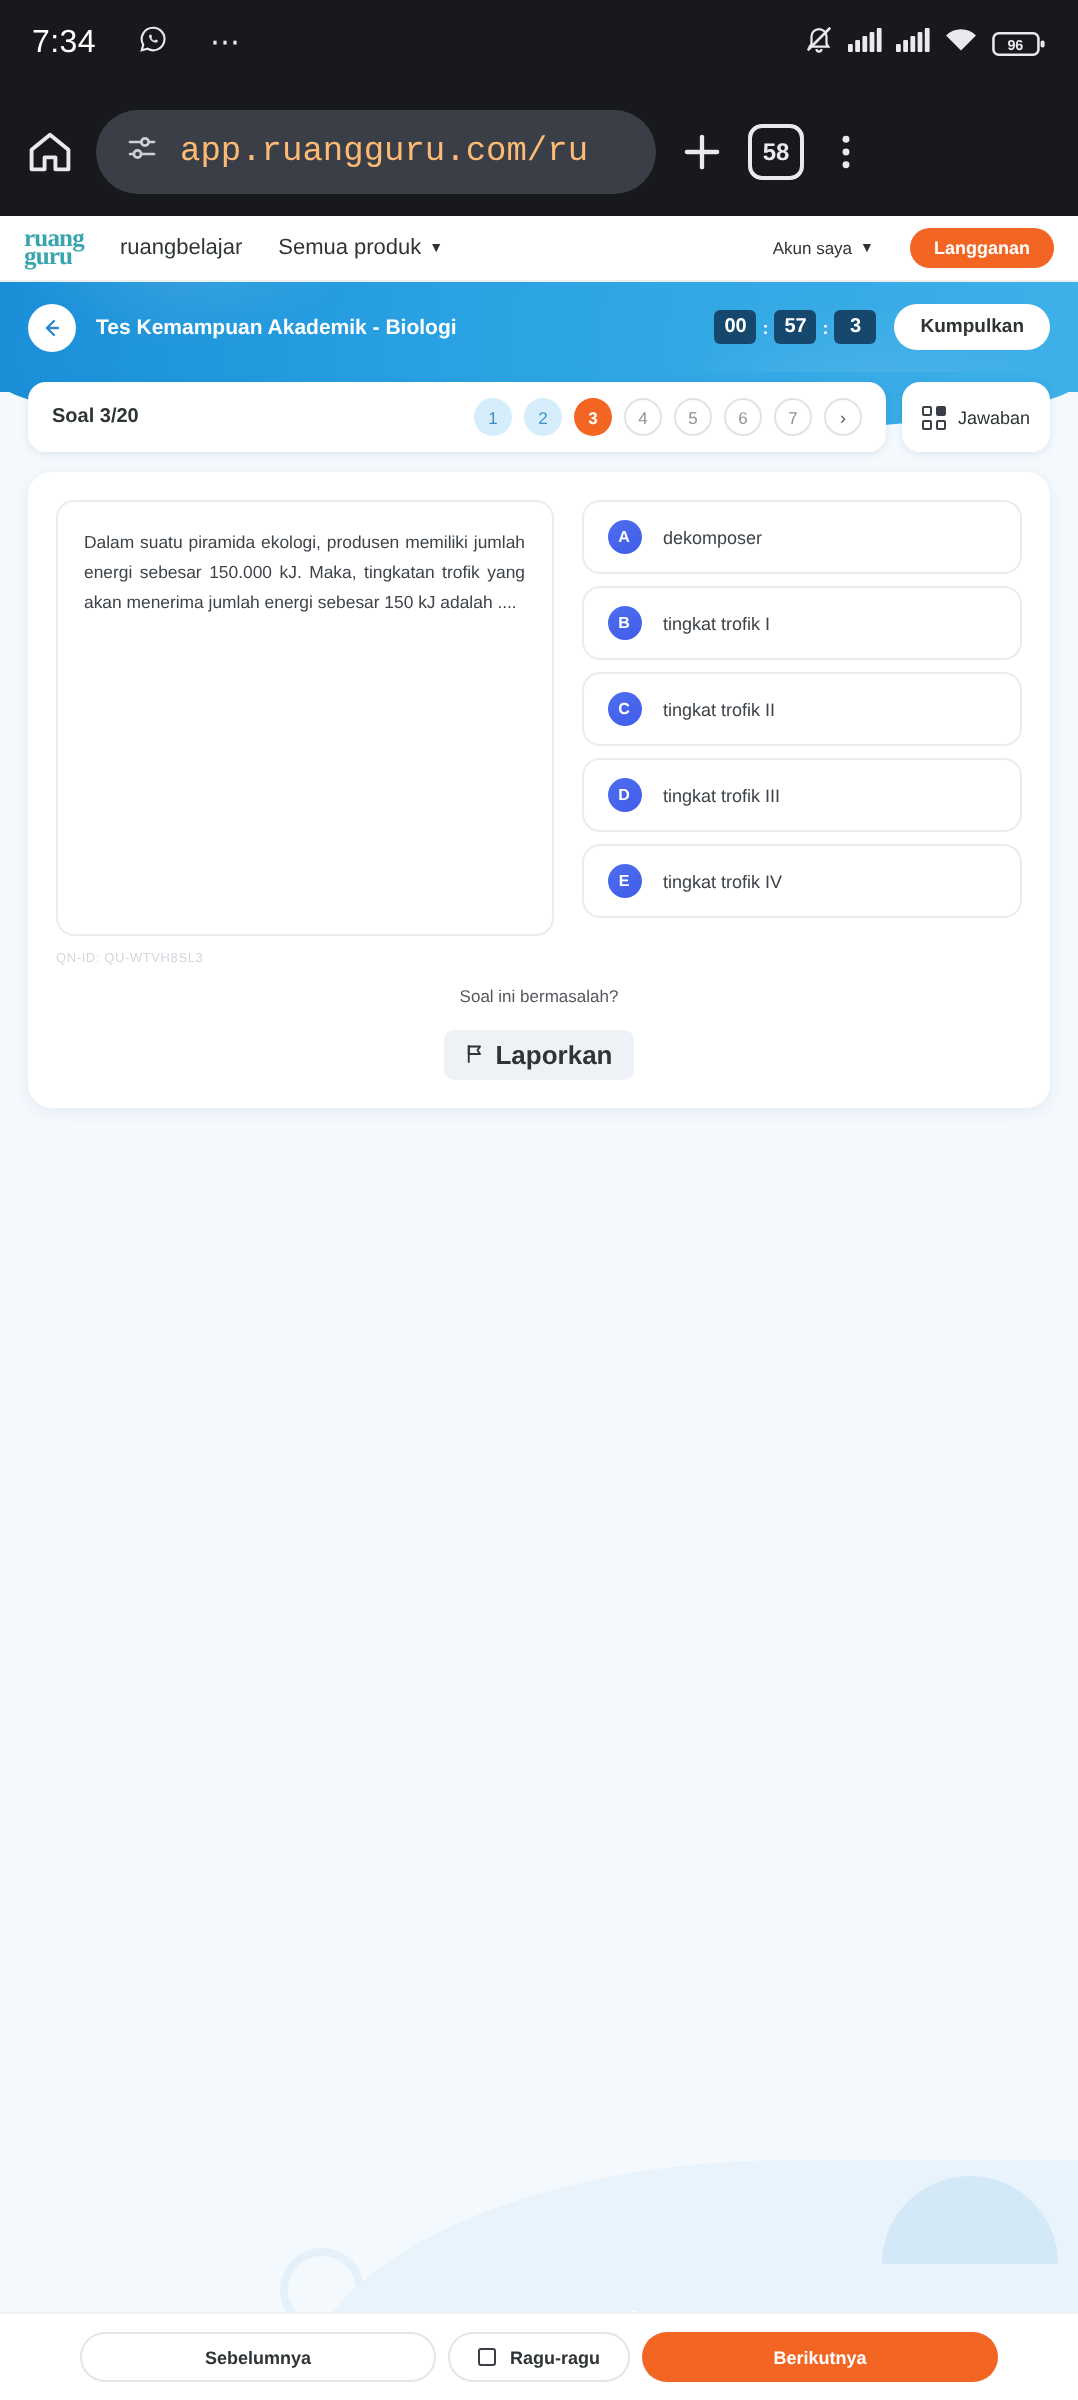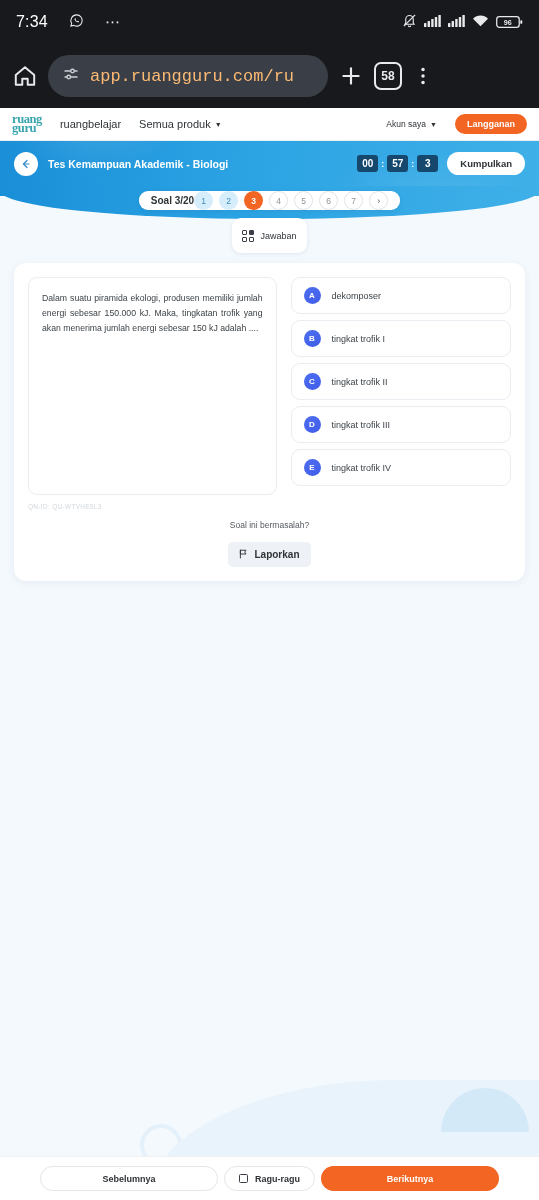--- a/index.html
+++ b/index.html
@@ -108,21 +108,21 @@
     position:absolute;left:0;top:77px;width:100%;height:34px;
     background:linear-gradient(95deg,#1a8fd8 0%,#2ba3e3 45%,#3fb0e8 100%);
     border-bottom-left-radius:60% 100%;
     border-bottom-right-radius:60% 100%;
     z-index:3;
   }
 
   
   #qnav-wrap{
     position:relative;z-index:5;display:flex;align-items:center;
-    gap:8px;padding:5px 14px 0 14px;flex-direction:column;
+    gap:8px;padding:5px 14px 0 14px;
   }
   #qnav{
     flex:1;background:#fff;border-radius:9px;height:35px;
     display:flex;align-items:center;padding:0 12px;
     box-shadow:0 1px 4px rgba(20,60,100,.10);
   }
   #soal-label{font-size:10px;font-weight:700;color:#2f3437;white-space:nowrap;}
   #qnums{flex:1;display:flex;align-items:center;justify-content:flex-end;gap:6px;}
   .qnum{
     width:19px;height:19px;border-radius:50%;
@@ -173,21 +173,21 @@
 
   #qn-id{
     font-size:6.5px;color:#d3d8dd;margin-top:8px;letter-spacing:.3px;
   }
   #report-row{display:flex;align-items:center;gap:12px;margin-top:10px;flex-direction:column;}
   #report-q{font-size:8.5px;color:#55595e;}
   #btn-laporkan{
     background:#eef1f5;border:none;border-radius:5px;
     display:flex;align-items:center;gap:6px;padding:5px 11px;cursor:pointer;
   }
-  #btn-laporkan .lbl{font-size:10px;font-weight:700;color:#2f3437;}
+  #btn-laporkan .lbl{font-size:13px;font-weight:700;color:#2f3437;}
 
   
   #decor{position:absolute;left:0;top:0;width:100%;height:100%;z-index:1;pointer-events:none;}
   #decor .ring{
     position:absolute;left:140px;top:1016px;width:42px;height:42px;
     border:4px solid #e4f0fa;border-radius:50%;
   }
   #decor .hill{
     position:absolute;right:-30px;bottom:0;width:420px;height:120px;
     background:#e8f3fb;border-top-left-radius:100% 170%;

